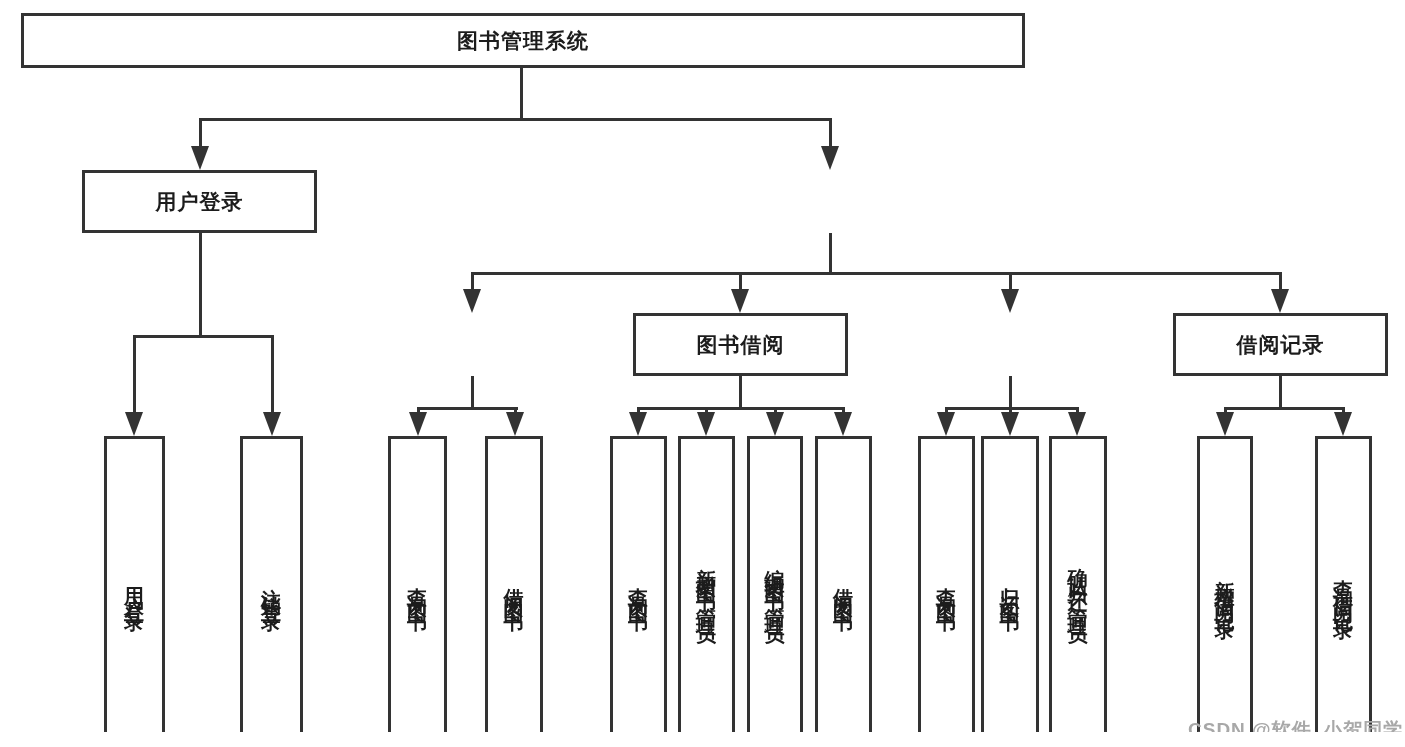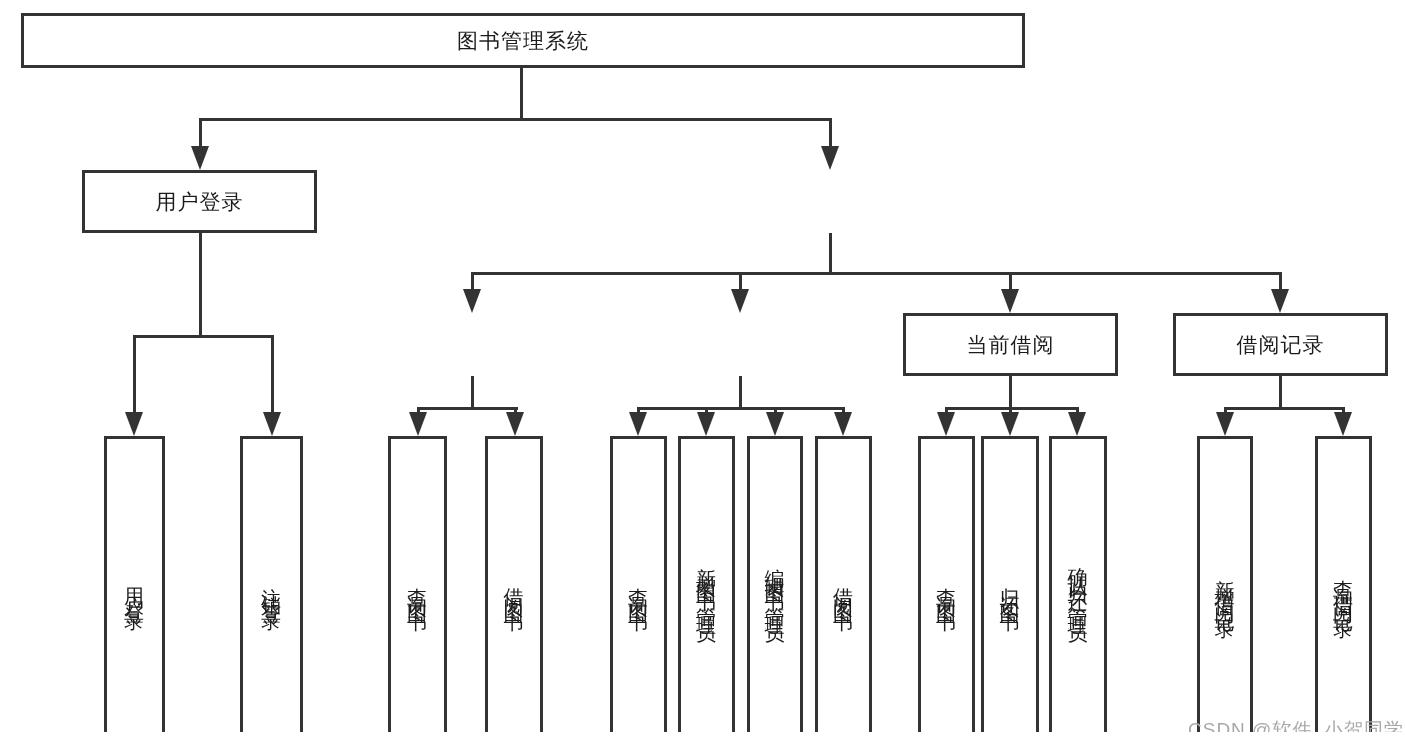--- a/index.html
+++ b/index.html
@@ -3,20 +3,21 @@
 <meta charset="utf-8">
 <style>
   html, body { margin: 0; padding: 0; background: #ffffff; }
   .canvas {
     position: relative;
     width: 1405px;
     height: 732px;
     background: #ffffff;
     font-family: "Liberation Sans", "DejaVu Sans", sans-serif;
     overflow: hidden;
+    font-weight: bold;
   }
   .node {
     position: absolute;
     box-sizing: border-box;
     border: 3px solid #333333;
     background: #ffffff;
     display: flex;
     align-items: center;
     justify-content: center;
     color: #1c1c1c;
@@ -98,21 +99,21 @@
     <div class="vline" style="left:471px; top:272px; height:21px;"></div>
     <div class="arrow" style="left:463px; top:289px;"></div>
     <div class="vline" style="left:739px; top:272px; height:21px;"></div>
     <div class="arrow" style="left:731px; top:289px;"></div>
     <div class="vline" style="left:1009px; top:272px; height:21px;"></div>
     <div class="arrow" style="left:1001px; top:289px;"></div>
     <div class="vline" style="left:1279px; top:272px; height:21px;"></div>
     <div class="arrow" style="left:1271px; top:289px;"></div>
   </div>
 
-  <div class="node hbox" style="left:903px; width:215px;">当前借阅</div>
+  <div class="node hbox" style="left:633px; width:215px;">图书借阅</div>
   <div class="node hbox" style="left:1173px; width:215px;">借阅记录</div>
 
   <div>
     <div class="vline" style="left:471px; top:376px; height:34px;"></div>
     <div class="hline" style="left:417px; top:407px; width:101px;"></div>
     <div class="vline" style="left:417px; top:407px; height:9px;"></div>
     <div class="arrow" style="left:409px; top:412px;"></div>
     <div class="vline" style="left:514px; top:407px; height:9px;"></div>
     <div class="arrow" style="left:506px; top:412px;"></div>
   </div>

